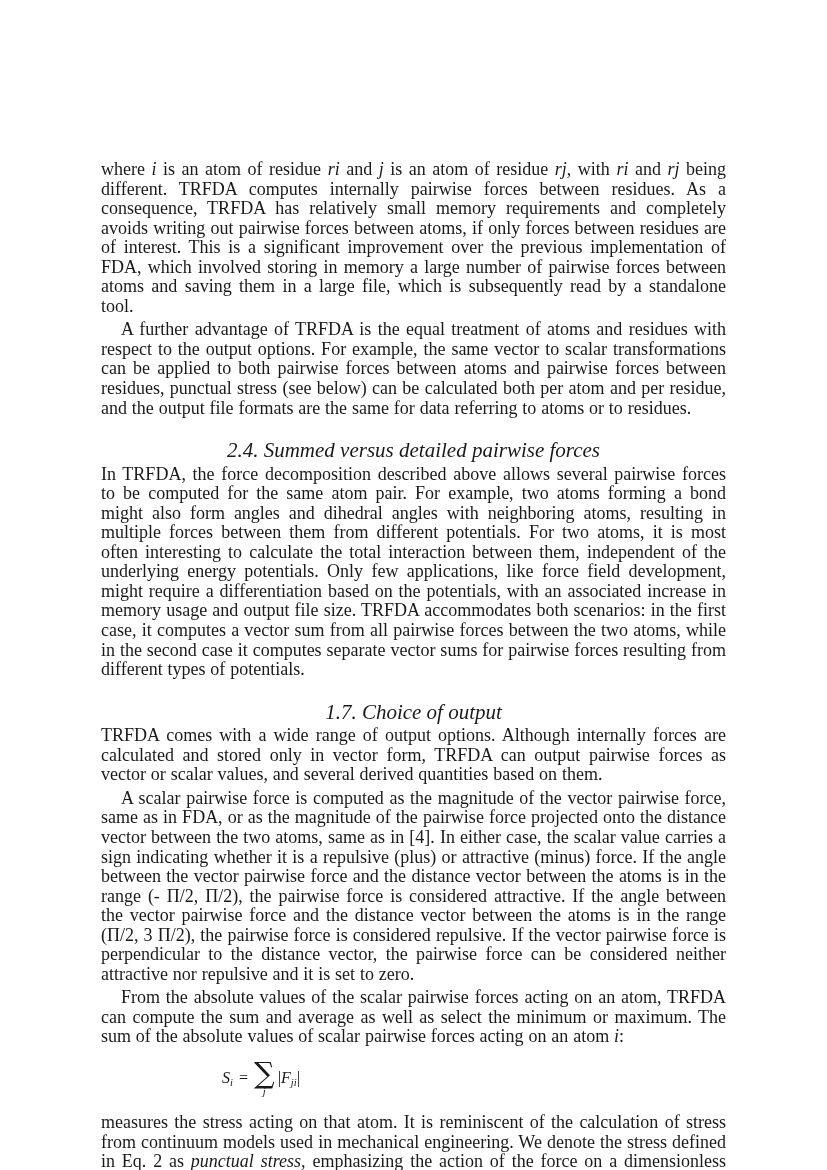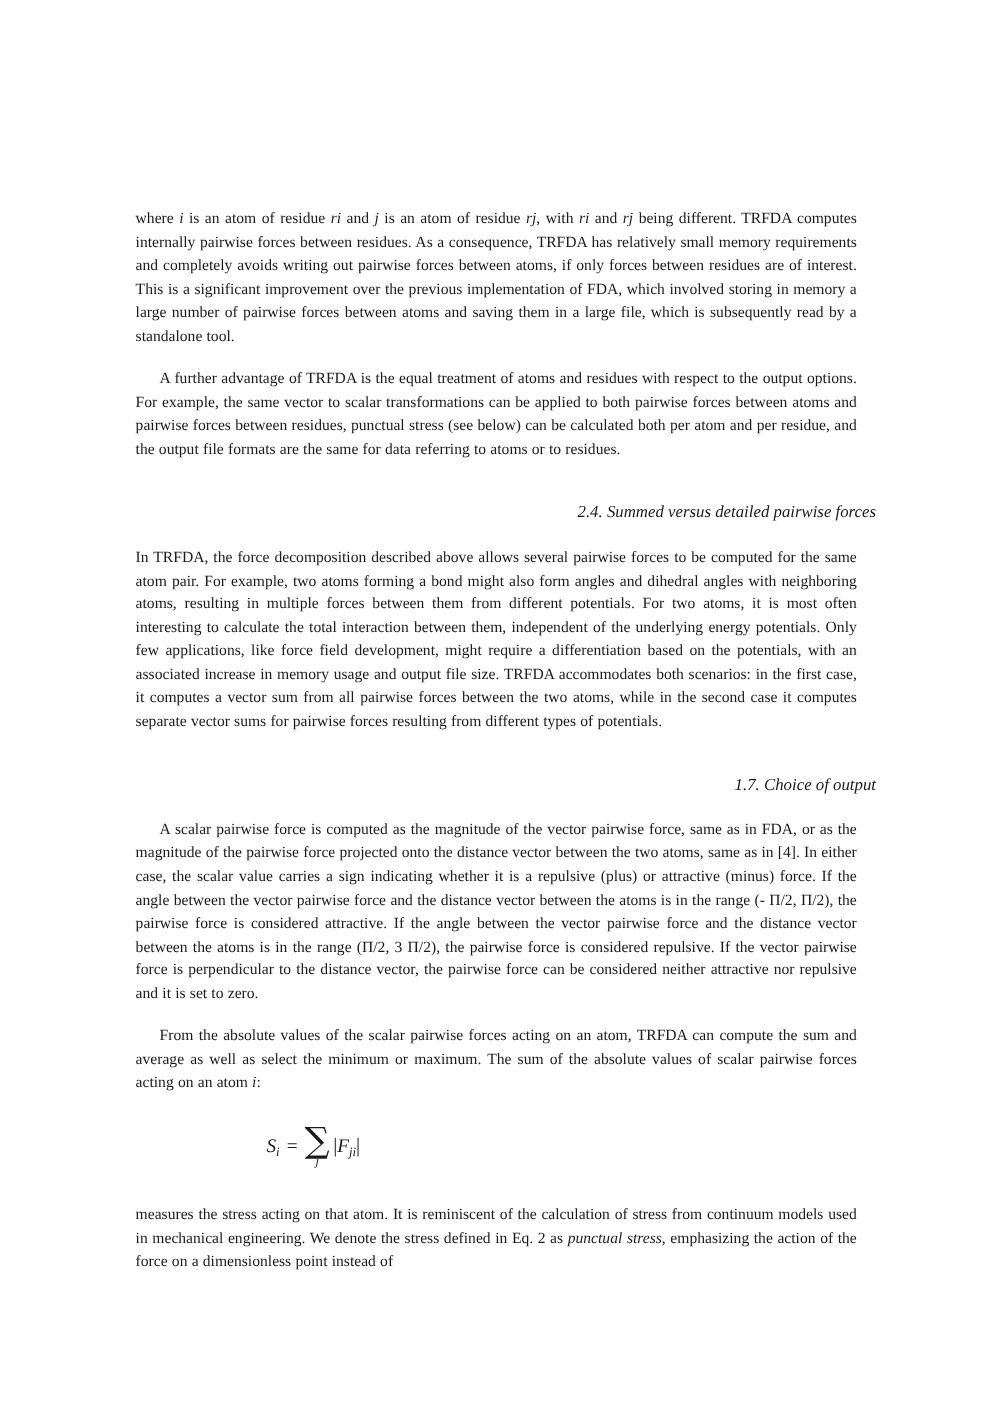--- a/index.html
+++ b/index.html
@@ -21,41 +21,41 @@
     height: 1170px;
     background: #ffffff;
   }
   .textblock {
     position: absolute;
     left: 97px;
     top: 156px;
     width: 633px;
   }
   p.para {
-    margin: 16px;
+    margin: 4px;
     text-align: justify;
     text-justify: inter-word;
-    font-size: 13px;
+    font-size: 18px;
     line-height: 19.55px;
     hyphens: none;
     word-spacing: 0.02em;
   }
   p.indent {
     text-indent: 20px;
   }
   p.noindent {
     text-indent: 0;
   }
   h3.section-heading {
     margin: 0;
-    font-size: 14px;
+    font-size: 21px;
     line-height: 19.55px;
     font-weight: normal;
     font-style: italic;
-    text-align: right;
+    text-align: center;
   }
   .gap-before-heading { height: 19px; }
   .eq-block {
     margin: 0;
     padding: 11px 0 12px 0;
     text-align: left;
     padding-left: 125px;
   }
   .eq {
     display: inline-block;
@@ -112,20 +112,21 @@
 
     <h3 class="section-heading">2.4. Summed versus detailed pairwise forces</h3>
 
     <p class="para noindent"><span>In TRFDA, the force decomposition described above allows several pairwise forces to be computed for the same atom pair. For example, two atoms forming a bond might also form angles and dihedral angles with neighboring atoms, resulting in multiple forces between them from different potentials. For two atoms, it is most often interesting to calculate the total interaction between them, independent of the underlying energy potentials. Only few applications, like force field development, might require a differentiation based on the potentials, with an associated increase in memory usage and output file size. TRFDA accommodates both scenarios: in the first case, it computes a vector sum from all pairwise forces between the two atoms, while in the second case it computes separate vector sums for pairwise forces resulting from different types of potentials.</span></p>
 
 
     <div class="gap-before-heading"></div>
 
     <h3 class="section-heading">1.7. Choice of output</h3>
 
+    <p class="para noindent"><span>TRFDA comes with a wide range of output options. Although internally forces are calculated and stored only in vector form, TRFDA can output pairwise forces as vector or scalar values, and several derived quantities based on them.</span></p>
 
     <p class="para indent"><span>A scalar pairwise force is computed as the magnitude of the vector pairwise force, same as in FDA, or as the magnitude of the pairwise force projected onto the distance vector between the two atoms, same as in [4]. In either case, the scalar value carries a sign indicating whether it is a repulsive (plus) or attractive (minus) force. If the angle between the vector pairwise force and the distance vector between the atoms is in the range (- Π/2, Π/2), the pairwise force is considered attractive. If the angle between the vector pairwise force and the distance vector between the atoms is in the range (Π/2, 3 Π/2), the pairwise force is considered repulsive. If the vector pairwise force is perpendicular to the distance vector, the pairwise force can be considered neither attractive nor repulsive and it is set to zero.</span></p>
 
     <p class="para indent"><span>From the absolute values of the scalar pairwise forces acting on an atom, TRFDA can compute the sum and average as well as select the minimum or maximum. The sum of the absolute values of scalar pairwise forces acting on an atom <span class="mathi">i</span>:</span></p>
 
     <div class="eq-block">
       <span class="eq"><i class="mvar">S</i><sub class="msub">i</sub><span class="eqspace"></span><span>=</span><span class="sumwrap"><span class="sumsym">∑</span><span class="sumlim">j</span></span><span class="bars">|</span><i class="mvar">F</i><sub class="msub">ji</sub><span class="bars">|</span></span>
     </div>
 
     <p class="para noindent"><span>measures the stress acting on that atom. It is reminiscent of the calculation of stress from continuum models used in mechanical engineering. We denote the stress defined in Eq. 2 as <em class="ital">punctual stress</em>, emphasizing the action of the force on a dimensionless point instead of</span></p>

